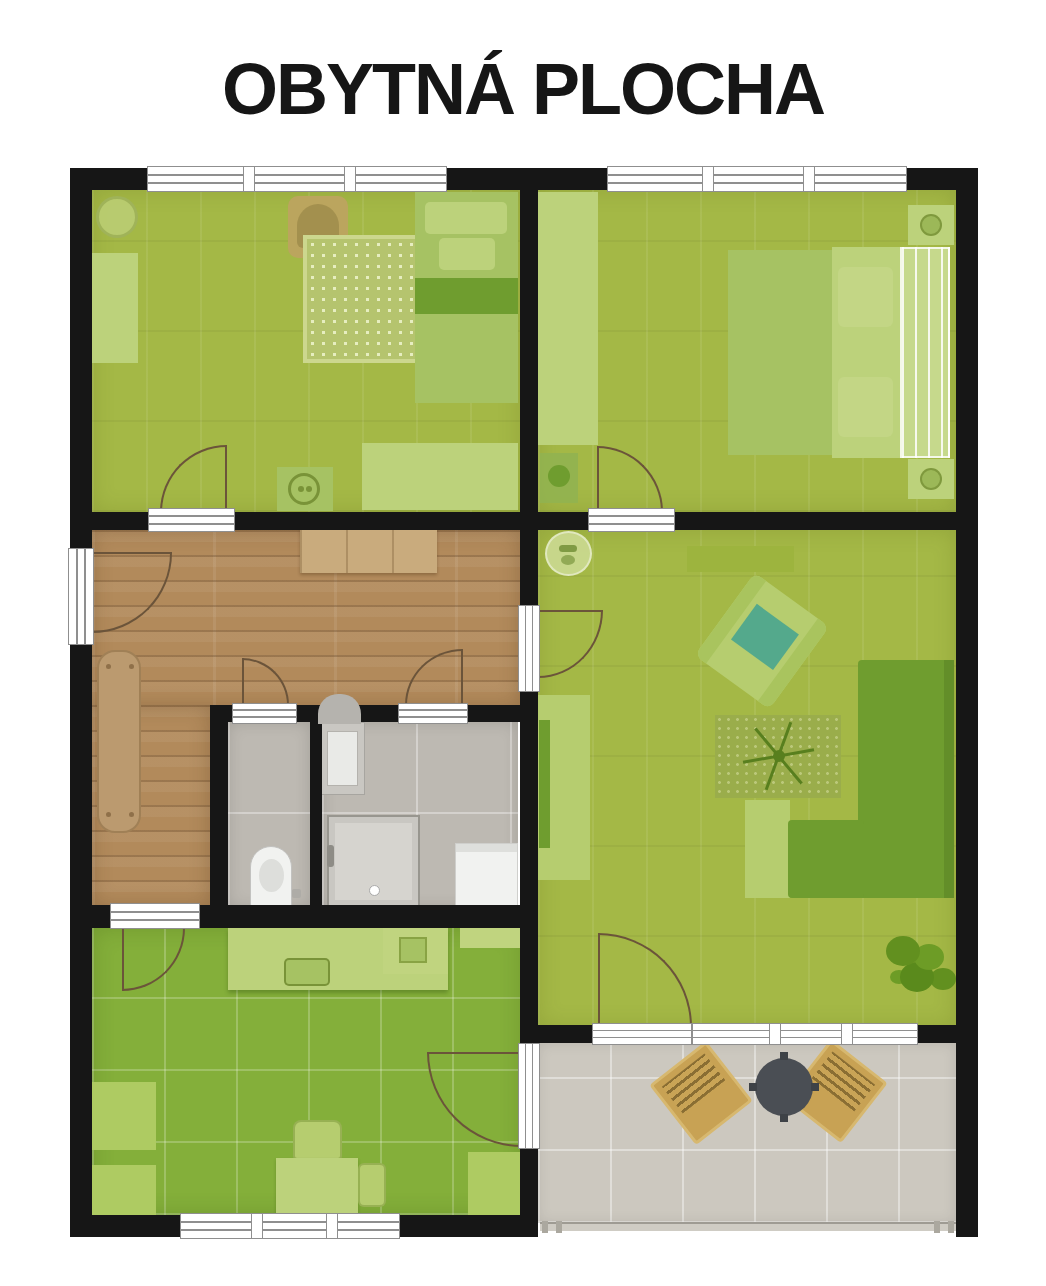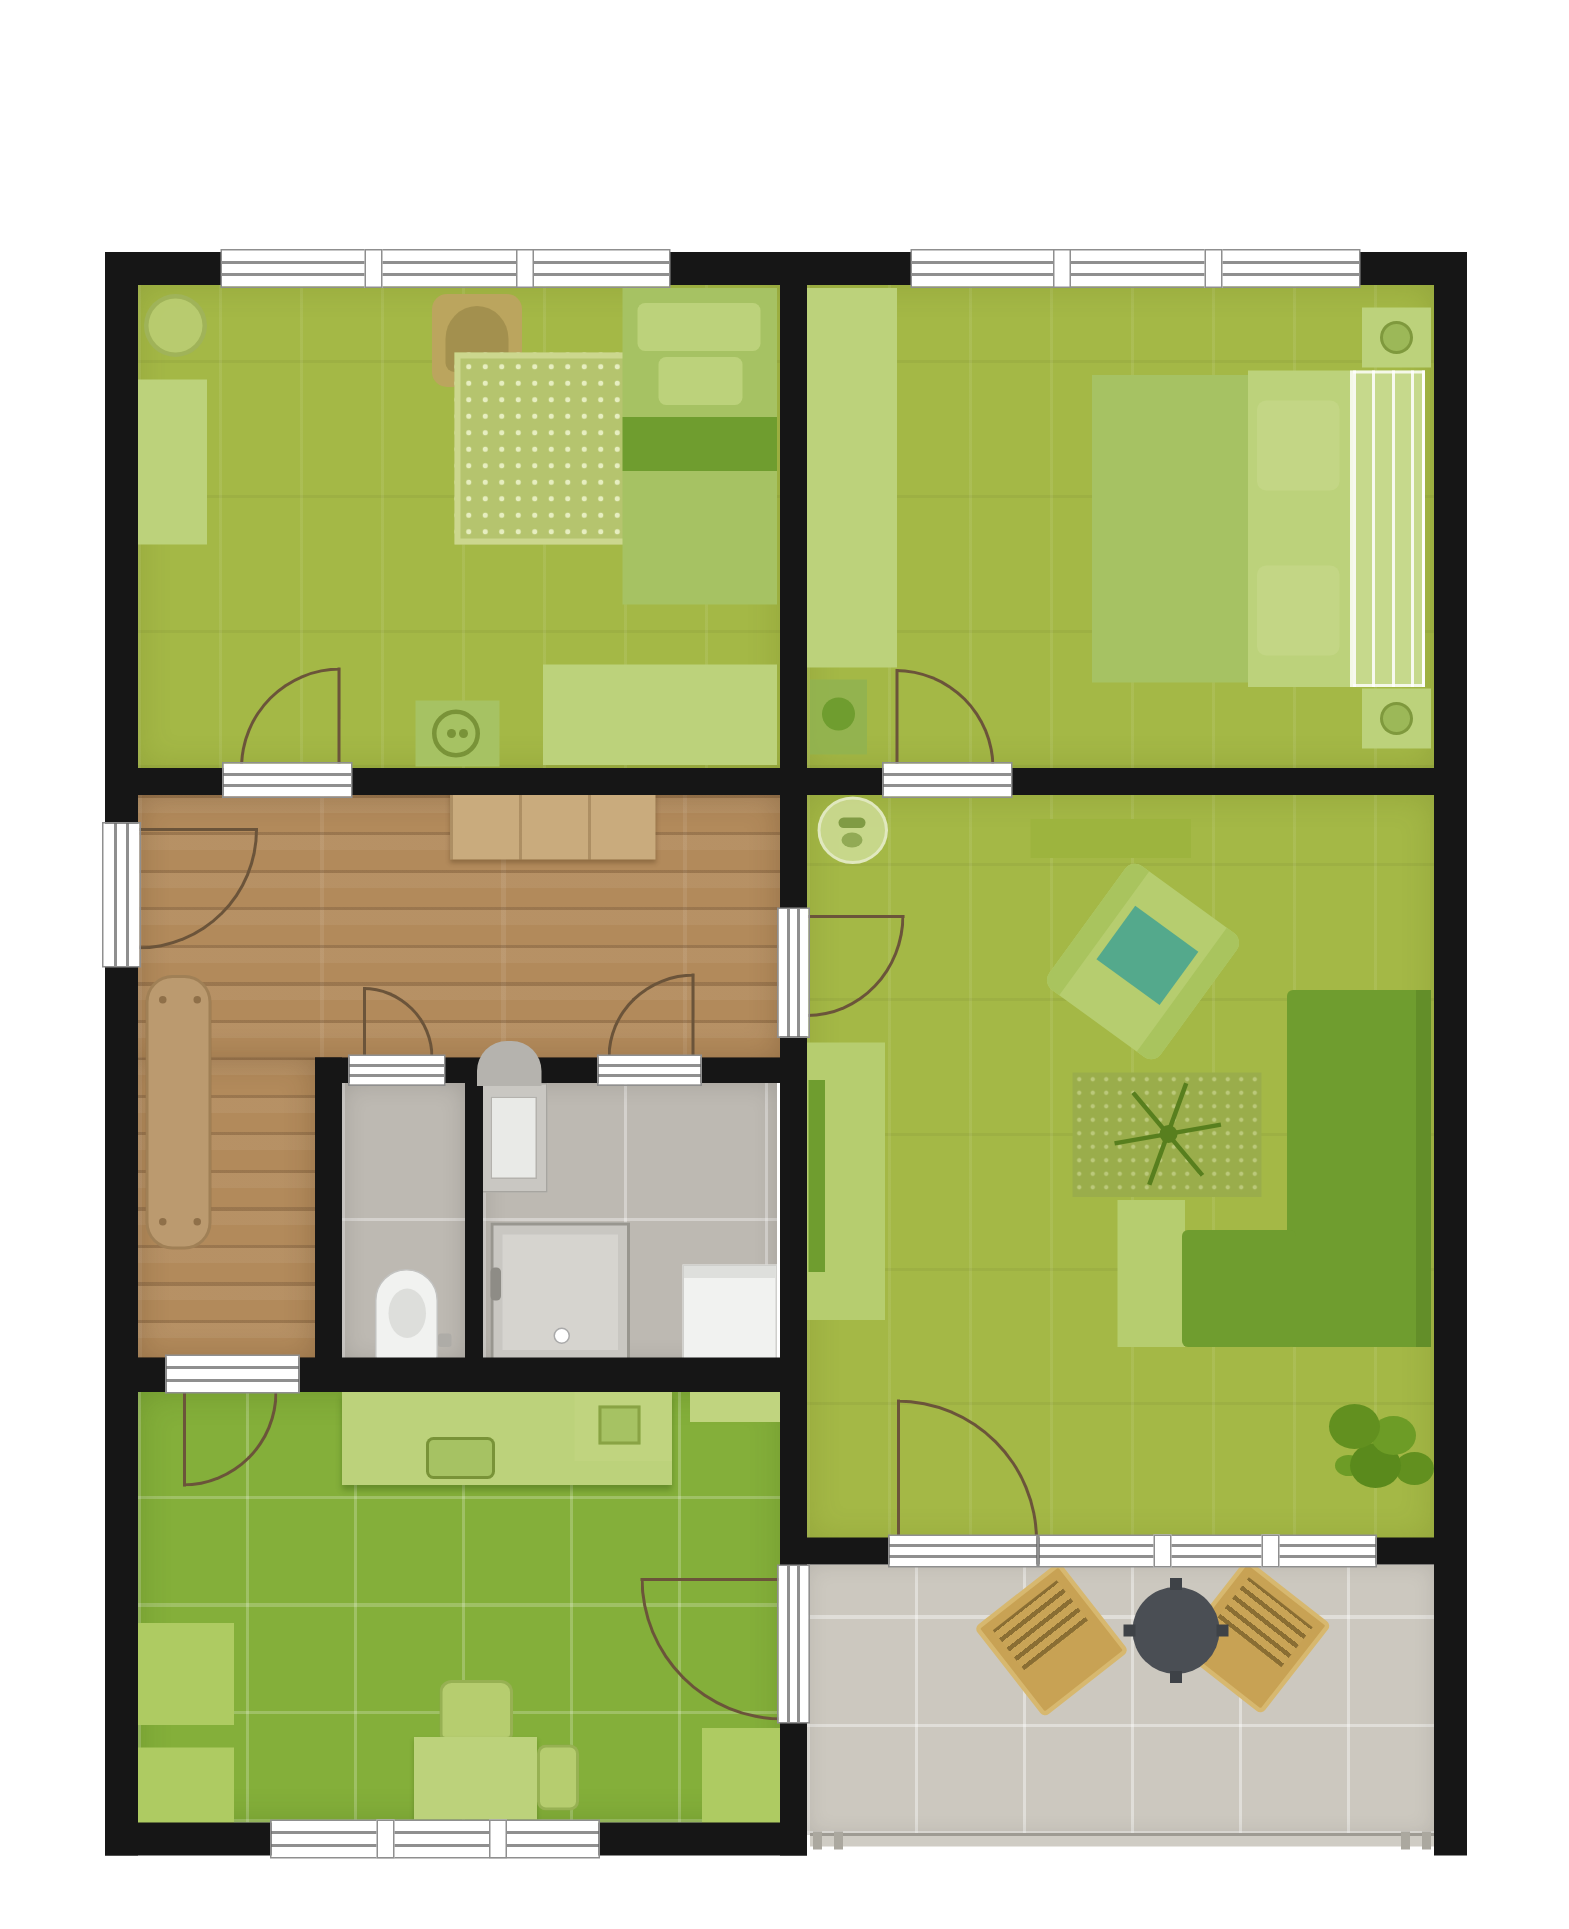--- a/index.html
+++ b/index.html
@@ -60,20 +60,21 @@
   .f-dark{background:var(--furniture_dark,#6f9d2f);}
   .rug-pat{background-color:var(--rug,#b5c46e);
     background-image:radial-gradient(rgba(233,240,196,.95) 1.5px, rgba(0,0,0,0) 2px);
     background-size:11px 11px;border:4px solid rgba(210,220,150,.8);box-sizing:border-box;}
 </style>
 </head>
 <body>
 
 <div id="stage">
 
+  <div id="title">OBYTNÁ PLOCHA</div>
 
   <div class="floor wood-green" style="left:92px;top:190px;width:428px;height:322px;"></div>
   <div class="floor wood-green" style="left:538px;top:190px;width:418px;height:322px;"></div>
   <div class="floor wood-green" style="left:538px;top:530px;width:418px;height:497px;"></div>
   <div class="floor hall-wood" style="left:92px;top:530px;width:428px;height:177px;"></div>
   <div class="floor hall-wood" style="left:92px;top:705px;width:118px;height:202px;"></div>
   <div class="floor tile-gray" style="left:228px;top:722px;width:82px;height:186px;"></div>
   <div class="floor tile-gray" style="left:322px;top:722px;width:196px;height:186px;"></div>
   <div class="floor tile-green" style="left:92px;top:928px;width:430px;height:287px;"></div>
   <div class="floor tile-terrace" style="left:538px;top:1043px;width:418px;height:180px;"></div>

